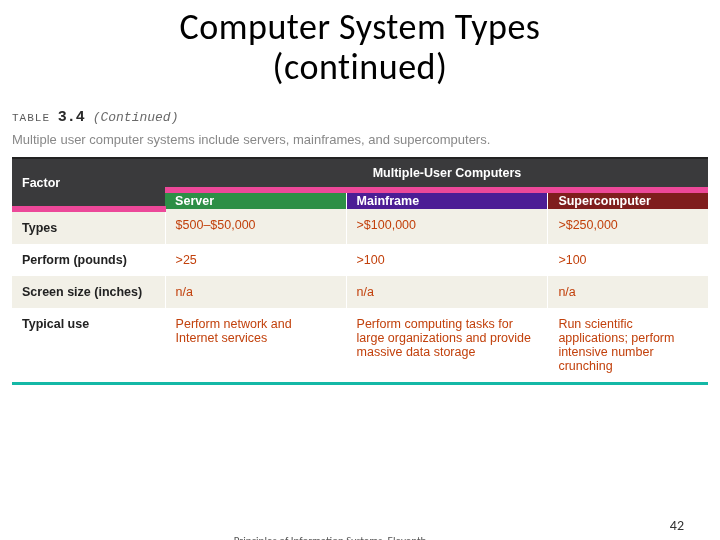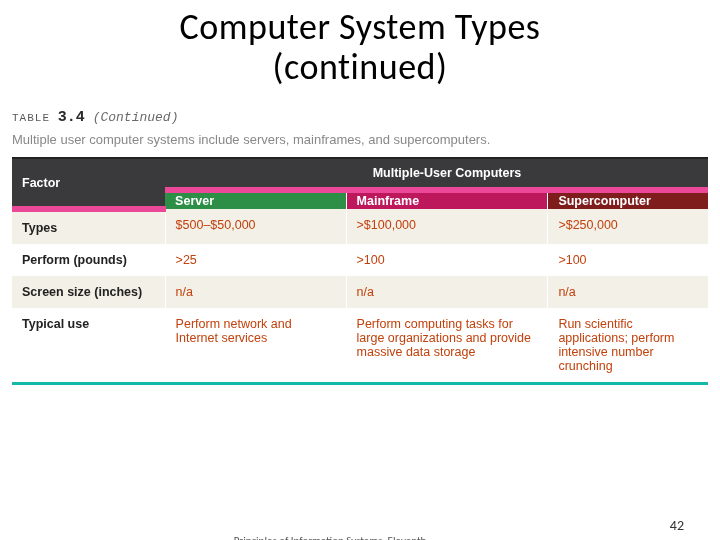--- a/index.html
+++ b/index.html
@@ -12,21 +12,21 @@
   .table-label .num { font-weight: bold; color: #2a2a2a; font-size: 15px; }
   .table-label .cont { font-style: italic; color: #6a6a6a; }
   .caption { font-family: Arial, sans-serif; font-size: 13px; color: #888; margin-bottom: 10px; }
   table { width: 100%; border-collapse: collapse; font-family: Arial, Helvetica, sans-serif; font-size: 12.5px; }
   thead tr:first-child td { background: #3a3a3c; color: #fff; font-weight: bold; padding: 7px 10px; border-top: 2px solid #222; border-bottom: 6px solid #ec4899; }
   thead tr:first-child td.spanhead { text-align: center; }
   thead tr:first-child td.blank { background: #3a3a3c; }
   thead tr.sub td { color: #fff; font-weight: bold; padding: 1px 10px; border-right: 1px solid #fff; }
   thead tr.sub td:last-child { border-right: none; }
   .c-green { background: #2d8f46; }
-  .c-blue  { background: #be185d; }
+  .c-blue  { background: #4c1d95; }
   .c-red   { background: #7f1d1d; }
   tbody td { padding: 9px 10px; vertical-align: top; color: #c2410c; border-right: 1px solid #fff; }
   tbody td:last-child { border-right: none; }
   tbody tr.alt td { background: #f2f0e7; }
   tbody tr td:first-child { font-weight: bold; color: #222; }
   tbody tr.last td { border-bottom: 3px solid #14b8a6; margin-top: 16px; }
   .col0 { width: 22%; }
   .col1 { width: 26%; }
   .col2 { width: 29%; }
   .col3 { width: 23%; }

